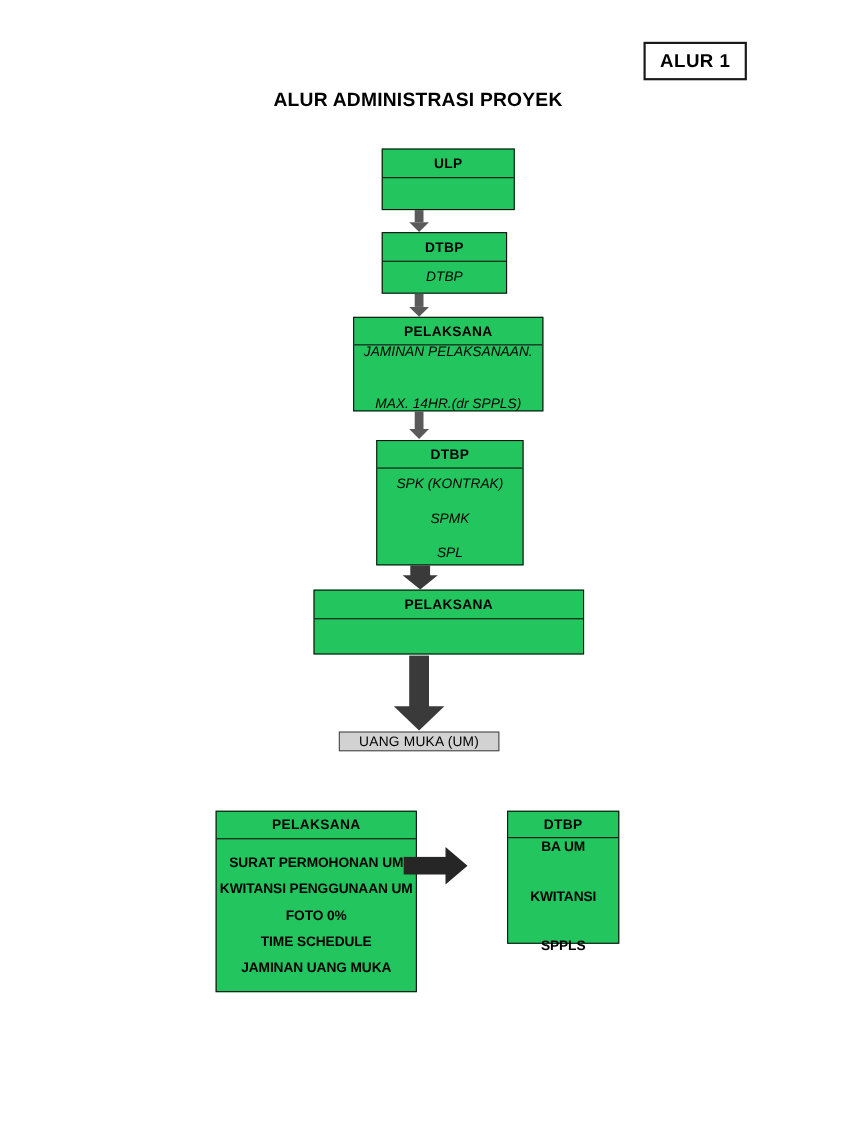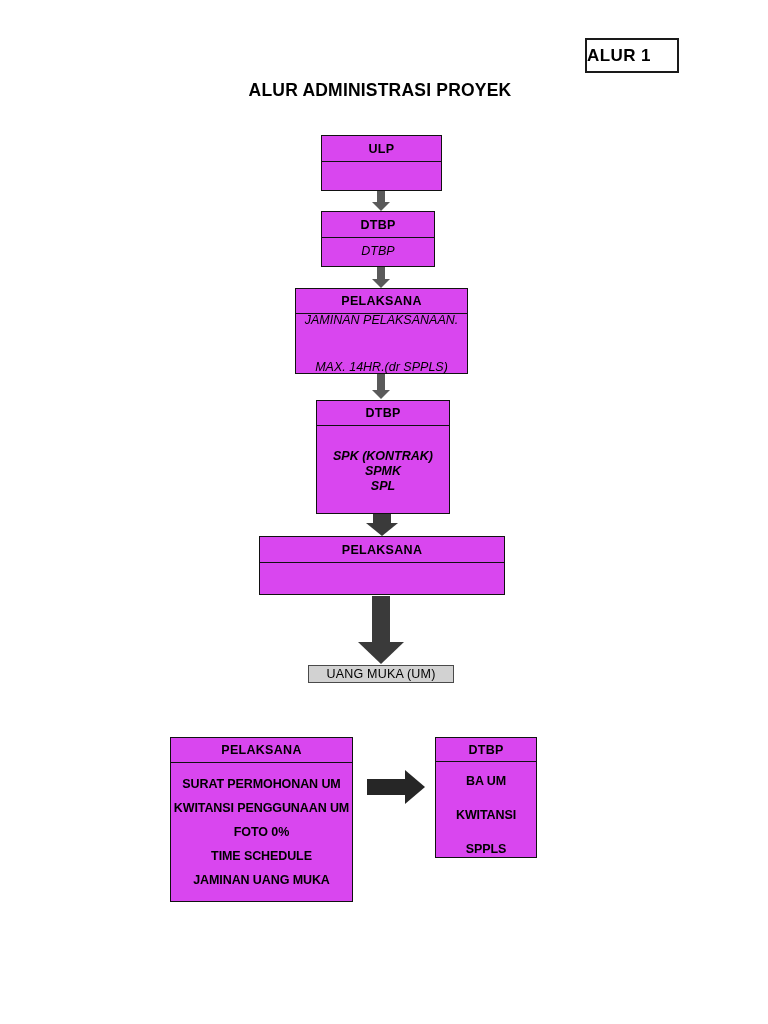--- a/index.html
+++ b/index.html
@@ -19,20 +19,21 @@
   
   #alur-badge {
     position: absolute;
     left: 585px;
     top: 38px;
     width: 90px;
     height: 31px;
     border: 2px solid #1a1a1a;
     display: flex;
     align-items: center;
+    justify-content: center;
     font-size: 17px;
     font-weight: bold;
     letter-spacing: 0.4px;
   }
 
   
   #page-title {
     position: absolute;
     left: 0;
     top: 80px;
@@ -42,22 +43,23 @@
     font-weight: bold;
     letter-spacing: 0.2px;
     padding-left: 8px;
     box-sizing: border-box;
   }
 
   
   .flow-box {
     position: absolute;
     border: 1.5px solid #111111;
-    background: #d946ef;
-    box-sizing: border-box;
+    background: #22c55e;
+    box-sizing: border-box;
+    margin-left: 26px;
   }
   .box-header {
     font-size: 12.5px;
     font-weight: bold;
     text-align: center;
     border-bottom: 1.5px solid #111111;
     box-sizing: border-box;
     display: flex;
     align-items: center;
     justify-content: center;
@@ -175,33 +177,33 @@
   #box-dtbp-sppbj { left: 321px; top: 211px; width: 114px; height: 56px; }
   #box-dtbp-sppbj .box-header { height: 26px; }
   #box-dtbp-sppbj .box-body   { height: 27px; }
 
   #box-pelaksana-jaminan { left: 295px; top: 288px; width: 173px; height: 86px; }
   #box-pelaksana-jaminan .box-header { height: 25px; }
   #box-pelaksana-jaminan .box-body   { height: 59px; gap: 32px; }
 
   #box-dtbp-spk  { left: 316px; top: 400px; width: 134px; height: 114px; }
   #box-dtbp-spk .box-header { height: 25px; }
-  #box-dtbp-spk .box-body   { height: 87px; padding-top: 4px; font-weight: bold; }
+  #box-dtbp-spk .box-body   { height: 87px; gap: 16px; padding-top: 4px; }
 
   #box-pelaksana-surat { left: 259px; top: 536px; width: 246px; height: 59px; }
   #box-pelaksana-surat .box-header { height: 26px; }
   #box-pelaksana-surat .box-body   { height: 31px; align-items: flex-start; padding-left: 12px; }
 
   #box-pelaksana-um { left: 170px; top: 737px; width: 183px; height: 165px; }
   #box-pelaksana-um .box-header { height: 25px; }
   #box-pelaksana-um .box-body   { height: 138px; gap: 9px; align-items: center; }
 
   #box-dtbp-baum  { left: 435px; top: 737px; width: 102px; height: 121px; }
   #box-dtbp-baum .box-header { height: 24px; }
-  #box-dtbp-baum .box-body   { height: 95px; gap: 12px; justify-content: space-between; padding-top: 12px; }
+  #box-dtbp-baum .box-body   { height: 95px; gap: 30px; justify-content: center; padding-top: 12px; }
 </style>
 </head>
 <body>
 
 <div id="alur-badge">
   <span>ALUR 1</span>
 </div>
 
 <div id="page-title">ALUR ADMINISTRASI PROYEK</div>
 

